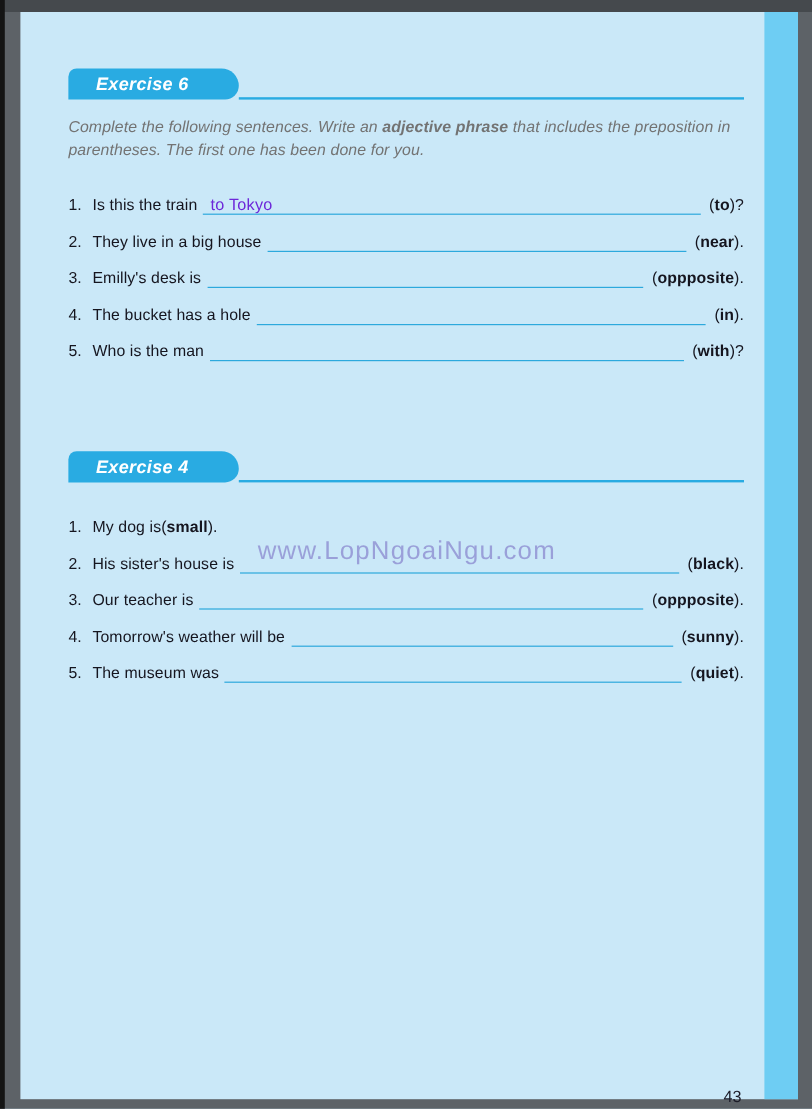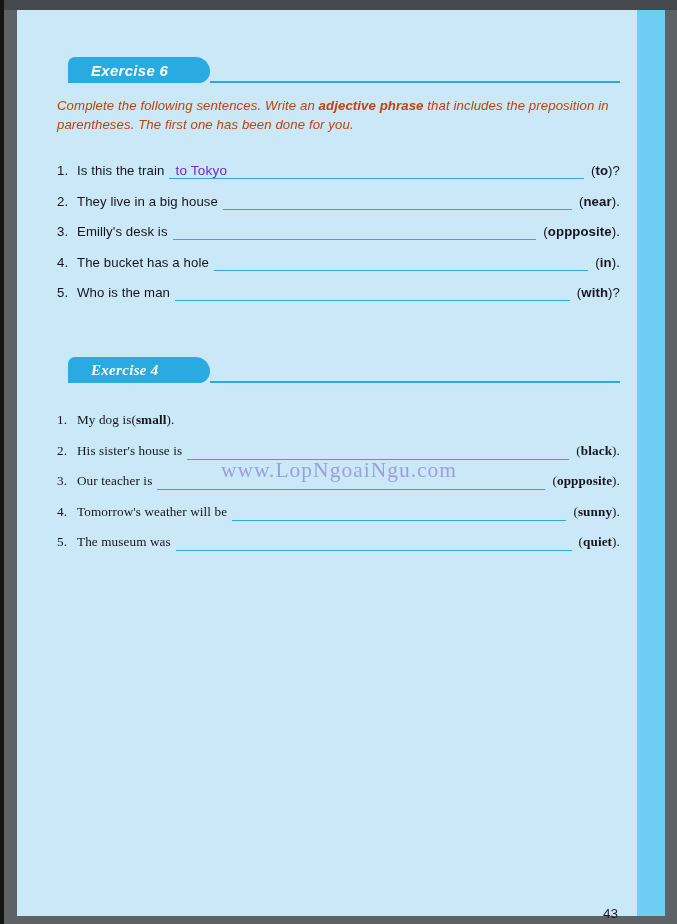--- a/index.html
+++ b/index.html
@@ -26,58 +26,58 @@
   }
   .spine {
     position: absolute; right: 0; top: 0; bottom: 0; width: 28px;
     background: #6ecdf3;
   }
   .exercise {
     position: absolute; left: 40px; width: 563px;
     color: #15151f;
   }
   .ex6 { top: 47px; }
-  .ex4 { top: 347px; font-family: Liberation Serif, serif; }
+  .ex4 { top: 366px; }
   .tab-row { display: flex; align-items: flex-end; height: 26px; }
   .tab {
-    margin-left: 11px; width: 142px; height: 26px;
+    width: 142px; height: 26px;
     background: #29abe2;
     border-radius: 9px 19px 15px 0;
     color: #ffffff; font-weight: bold; font-style: italic; font-size: 15px;
     display: flex; align-items: center; padding-left: 23px;
     letter-spacing: 0.3px;
   }
   .rule { flex: 1 1 auto; height: 2px; background: #29abe2; }
   .instructions {
     margin: 14px 0 0 0;
     font-style: italic; font-size: 13.2px; line-height: 1.42;
-    color: #c2410c; letter-spacing: 0.1px;
+    color: #737373; letter-spacing: 0.1px;
   }
   .instructions b { font-weight: 700; }
   ol.items { list-style: none; margin: 9px 0 0 0; padding: 0; }
   .item { display: flex; align-items: baseline; height: 30.5px; font-size: 13.2px; letter-spacing: 0.1px; }
   .num { flex: 0 0 20px; }
   .itext { flex: 0 0 auto; white-space: nowrap; margin-top: 20px; }
   .fill {
     flex: 1 1 auto;
     border-bottom: 1.5px solid #2da9dd;
     margin-left: 5px; margin-right: 7px;
     white-space: nowrap; overflow: hidden;
   }
   .fill::after { content: "\00a0"; }
   .answer {
     font-size: 13.5px; color: #6d28d9; padding-left: 6px;
     letter-spacing: 0.2px;
   }
   .hint { flex: 0 0 auto; white-space: nowrap; }
   .hint b { font-weight: 700; }
   .watermark {
-    position: absolute; top: 448px; left: 322px;
+    position: absolute; top: 437px; left: 322px;
     transform: translateX(-50%);
-    font-family: Liberation Serif, serif;
+    font-family: Liberation Sans, sans-serif;
     font-size: 21.5px; letter-spacing: 1px;
     color: rgba(125, 117, 198, 0.62);
     white-space: nowrap;
   }
   .page-number {
     position: absolute; top: 896px; left: 586px;
     font-size: 13.5px; color: #1c1c28;
   }
 </style>
 </head>

